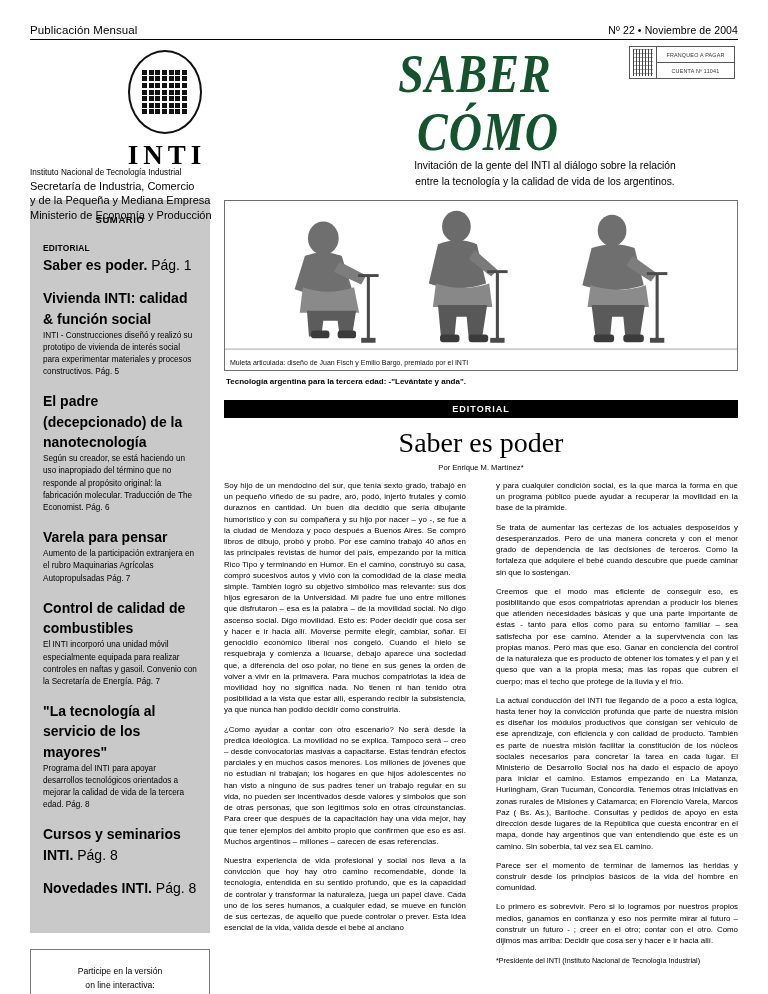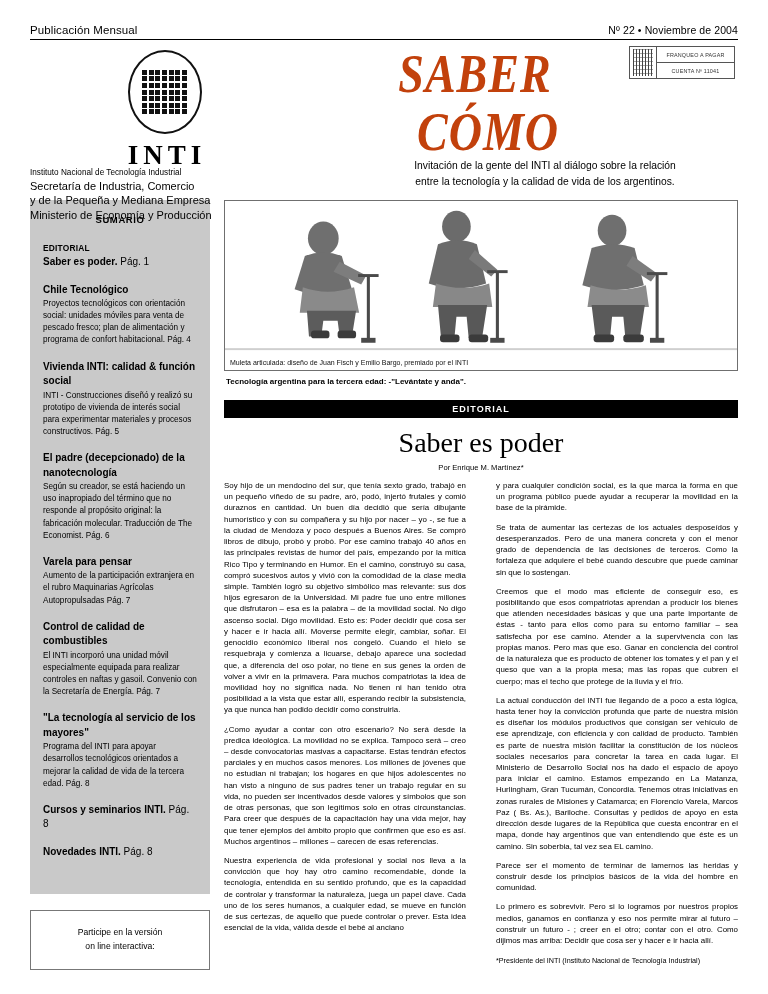--- a/index.html
+++ b/index.html
@@ -91,21 +91,21 @@
   .inst-small { font-size: 8.2px; }
   .inst-big   { font-size: 11px; }
 
   .saber-logo {
     position: absolute;
     left: 330px;
     top: 8px;
     width: 230px;
     text-align: center;
     font-family: "Liberation Serif", serif;
-    color: #c2410c;
+    color: #14532d;
   }
   .saber-logo .l1 {
     font-size: 46px;
     font-weight: 700;
     font-style: italic;
     letter-spacing: 1px;
     line-height: .95;
     transform: scaleY(1.18);
     transform-origin: center top;
     display: block;
@@ -201,21 +201,21 @@
     letter-spacing: .6px;
   }
   .sum-item { margin-bottom: 13px; }
   .sum-item .kicker {
     font-size: 8.4px;
     font-weight: 700;
     letter-spacing: .2px;
     margin-bottom: 2px;
   }
   .sum-item .title {
-    font-size: 10px;
+    font-size: 14px;
     font-weight: 700;
     line-height: 1.45;
   }
   .sum-item .desc {
     font-size: 8.2px;
     line-height: 1.48;
     margin-top: 1px;
   }
   .online-box {
     margin-top: 16px;
@@ -392,24 +392,20 @@
 
         <div class="sum-item">
           <div class="kicker">EDITORIAL</div>
           <div class="title">
             <span>Saber es poder.</span>
             <span style="font-weight:400">Pág. 1</span>
           </div>
         </div>
 
 
-        <div class="sum-item">
-          <div class="title">Chile Tecnológico</div>
-          <div class="desc">Proyectos tecnológicos con orientación social: unidades móviles para venta de pescado fresco; plan de alimentación y programa de confort habitacional. Pág. 4</div>
-        </div>
 
         <div class="sum-item">
           <div class="title">Vivienda INTI: calidad &amp; función social</div>
           <div class="desc">INTI - Construcciones diseñó y realizó su prototipo de vivienda de interés social para experimentar materiales y procesos constructivos. Pág. 5</div>
         </div>
 
         <div class="sum-item">
           <div class="title">El padre (decepcionado) de la nanotecnología</div>
           <div class="desc">Según su creador, se está haciendo un uso inapropiado del término que no responde al propósito original: la fabricación molecular. Traducción de The Economist. Pág. 6</div>
         </div>

